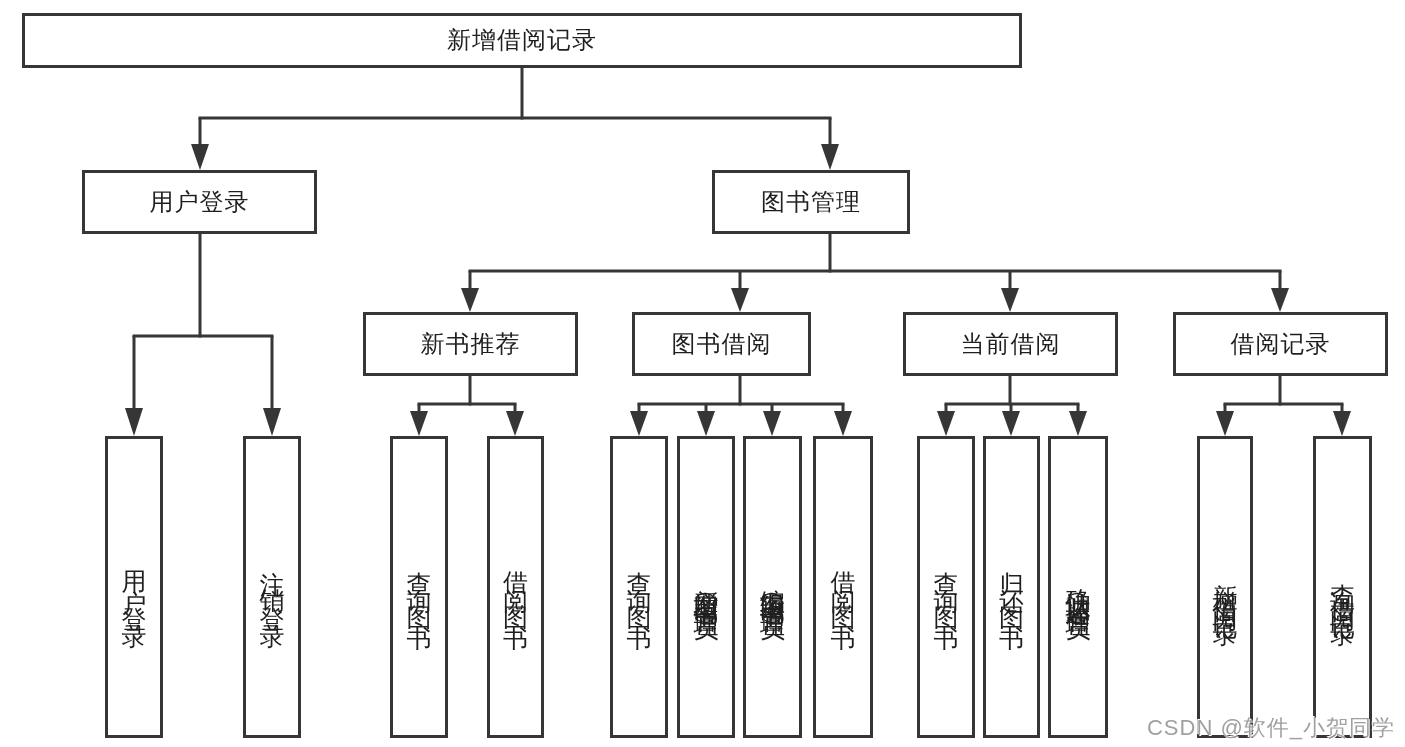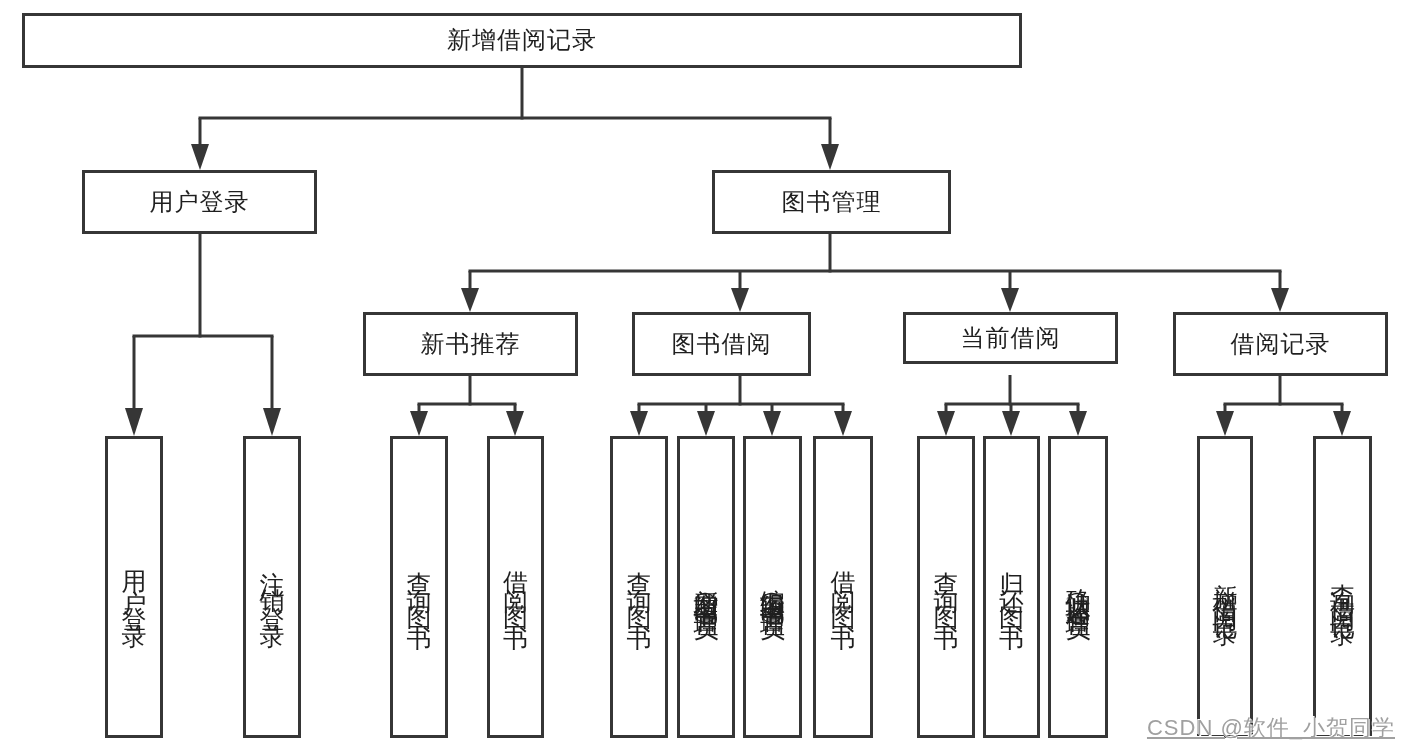--- a/index.html
+++ b/index.html
@@ -47,21 +47,20 @@
   .ls-tight{letter-spacing:4px;}
   .watermark{
     position:absolute;
     right:10px;
     bottom:4px;
     font-size:22px;
     color:var(--watermark);
     text-shadow:1px 1px 0 #fff,-1px -1px 0 #fff;
     letter-spacing:1px;
     pointer-events:none;
-    text-decoration:underline;
   }
 </style>
 </head>
 <body>
 
 <div class="stage">
 
   <svg class="connectors" viewBox="0 0 1405 747" xmlns="http://www.w3.org/2000/svg">
     <g stroke="#363636" stroke-width="3" fill="none">
 
@@ -131,25 +130,25 @@
       <polygon points="1069,411 1087,411 1078,436"></polygon>
 
       <polygon points="1216,411 1234,411 1225,436"></polygon>
       <polygon points="1333,411 1351,411 1342,436"></polygon>
     </g>
   </svg>
 
   <div class="node" style="left:22px;top:13px;width:1000px;height:55px;">新增借阅记录</div>
 
   <div class="node" style="left:82px;top:170px;width:235px;height:64px;">用户登录</div>
-  <div class="node" style="left:712px;top:170px;width:239px;height:64px;">图书管理</div>
+  <div class="node" style="left:712px;top:170px;width:198px;height:64px;">图书管理</div>
 
   <div class="node" style="left:363px;top:312px;width:215px;height:64px;text-align:right;">新书推荐</div>
   <div class="node" style="left:632px;top:312px;width:179px;height:64px;">图书借阅</div>
-  <div class="node" style="left:903px;top:312px;width:215px;height:52px;">当前借阅</div>
+  <div class="node" style="left:903px;top:312px;width:215px;height:64px;">当前借阅</div>
   <div class="node" style="left:1173px;top:312px;width:215px;height:64px;">借阅记录</div>
 
   <div class="node v ls-wide" style="left:105px;top:436px;width:58px;height:302px;">用户登录</div>
   <div class="node v ls-wide" style="left:243px;top:436px;width:58px;height:302px;">注销登录</div>
 
   <div class="node v ls-wide" style="left:390px;top:436px;width:58px;height:302px;">查询图书</div>
   <div class="node v ls-wide" style="left:487px;top:436px;width:57px;height:302px;">借阅图书</div>
 
   <div class="node v ls-wide" style="left:610px;top:436px;width:58px;height:302px;">查询图书</div>
   <div class="node v ls-tight" style="left:677px;top:436px;width:58px;height:302px;">新增图书（管理员）</div>

